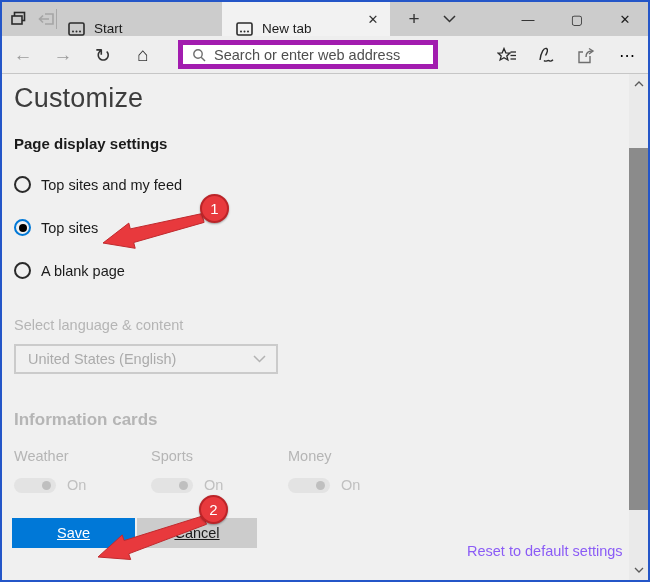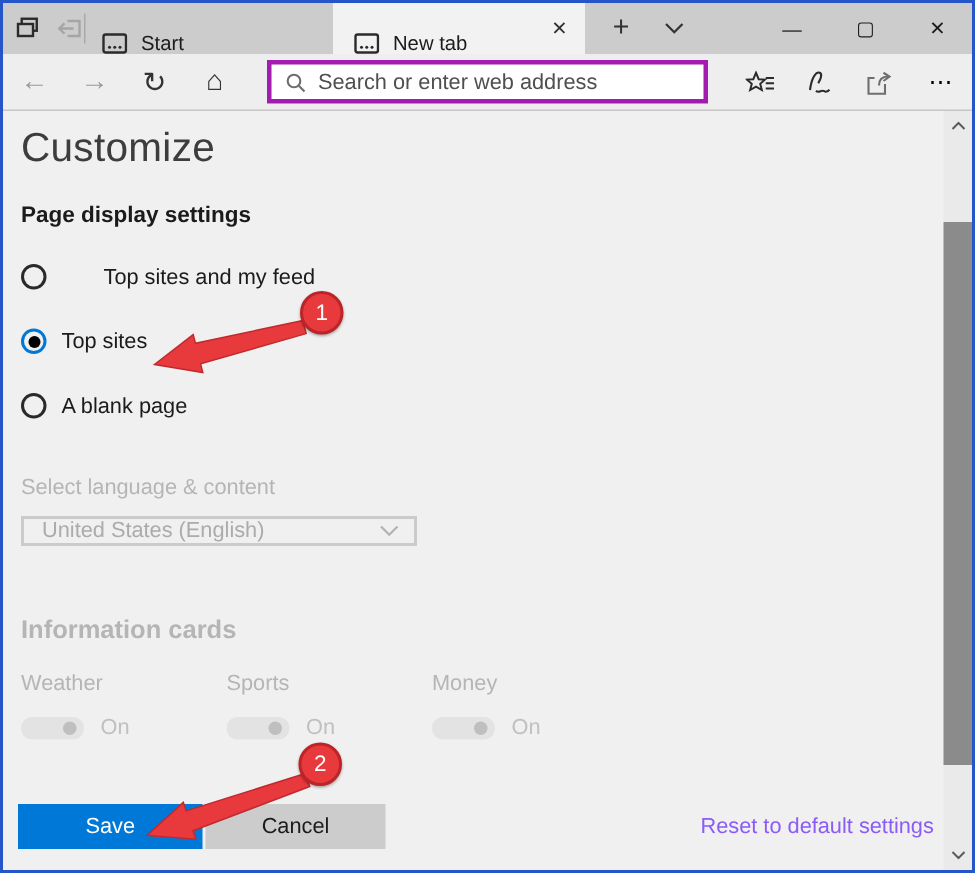--- a/index.html
+++ b/index.html
@@ -22,50 +22,50 @@
   .tab-close { position:absolute; right:8px; top:8px; width:18px; height:18px; display:flex; align-items:center; justify-content:center; font-size:13px; color:#333; }
   .newtab-btn { position:absolute; left:396px; top:0; width:32px; height:34px; font-size:19px; color:#333; display:flex; align-items:center; justify-content:center; font-weight:300;}
   .tabpreview-btn { position:absolute; left:431px; top:0; width:32px; height:34px; display:flex; align-items:center; justify-content:center; }
   .winctl { position:absolute; top:0; width:44px; height:34px; display:flex; align-items:center; justify-content:center; font-size:13px; color:#1b1b1b; }
   .winctl.min { left:504px; } .winctl.max { left:553px; } .winctl.close { left:601px; }
 
   
   .navbar { position:absolute; left:0; top:34px; width:646px; height:38px; background:#eeeeee; border-bottom:1px solid #c6c6c6; }
   .nav-btn { position:absolute; top:0; height:38px; width:38px; display:flex; align-items:center; justify-content:center; font-size:19px; }
   .nav-btn.dim { color:#9a9a9a; } .nav-btn.dark { color:#333; }
-  .addressbox { position:absolute; left:176px; top:4px; width:294px; height:29px; background:#ffffff; border:3px solid #a21caf; display:flex; align-items:center; padding-left:9px; }
+  .addressbox { position:absolute; left:176px; top:4px; width:260px; height:29px; background:#ffffff; border:5px solid #a21caf; display:flex; align-items:center; padding-left:9px; }
   .addressbox .ph { color:#4f4f4f; font-size:14.5px; margin-left:8px; white-space:nowrap; }
   .nav-icn { position:absolute; top:0; height:38px; width:36px; display:flex; align-items:center; justify-content:center; }
 
   
   .content { position:absolute; left:0; top:72px; width:646px; height:506px; background:#f0f0f0; overflow:hidden; }
 
   .h-customize { position:absolute; left:12px; top:9px; font-size:27px; font-weight:300; color:#3d3d3d; letter-spacing:0.2px; }
   .h-pds { position:absolute; left:12px; top:61px; font-size:15px; font-weight:700; color:#1b1b1b; }
 
   .radio-row { position:absolute; left:12px; display:flex; align-items:center; }
   .radio { width:17px; height:17px; border-radius:50%; border:2px solid #2a2a2a; background:#f0f0f0; position:relative; flex:none; }
   .radio.sel { border-color:#0078d7; }
   .radio.sel::after { content:""; position:absolute; left:2.5px; top:2.5px; width:8px; height:8px; border-radius:50%; background:#000; }
   .radio-row .rlabel { margin-left:10px; font-size:14.5px; color:#1b1b1b; }
 
   .lbl-dim { color:#b5b5b5; }
   .sel-lang { position:absolute; left:12px; top:243px; font-size:14.5px; }
-  .dropdown { position:absolute; left:12px; top:270px; width:264px; height:20px; border:2px solid #cbcbcb; display:flex; align-items:center; justify-content:space-between; padding:0 10px 0 12px; }
+  .dropdown { position:absolute; left:12px; top:270px; width:264px; height:30px; border:2px solid #cbcbcb; display:flex; align-items:center; justify-content:space-between; padding:0 10px 0 12px; }
   .dropdown .ddval { font-size:14.5px; color:#ababab; }
 
   .h-cards { position:absolute; left:12px; top:336px; font-size:17px; font-weight:700; }
   .card { position:absolute; top:373px; width:130px; }
   .card .clabel { font-size:14.5px; }
   .toggle-row { position:absolute; top:403px; display:flex; align-items:center; }
   .toggle { width:42px; height:15px; border-radius:8px; background:#e3e3e3; position:relative; flex:none; }
   .toggle .knob { position:absolute; right:5px; top:3px; width:9px; height:9px; border-radius:50%; background:#bfbfbf; }
   .toggle-row .tstate { margin-left:11px; font-size:14.5px; color:#c0c0c0; }
 
-  .btn { position:absolute; top:462px; height:30px; display:flex; align-items:center; justify-content:center; font-size:14.5px; }
+  .btn { position:absolute; top:444px; height:30px; display:flex; align-items:center; justify-content:center; font-size:14.5px;text-decoration:underline; }
   .btn-save { left:10px; width:123px; background:#0078d7; color:#ffffff; }
   .btn-cancel { left:135px; width:120px; background:#cccccc; color:#1b1b1b; }
   .reset-link { position:absolute; left:465px; top:469px; width:162px; overflow:hidden; white-space:nowrap; font-size:14.5px; color:#8b5cf6; }
 
   
   .scrollbar { position:absolute; right:0; top:0; width:19px; height:506px; background:#eaeaea; }
   .sb-thumb { position:absolute; left:0; top:74px; width:19px; height:362px; background:#8b8b8b; }
   .sb-arrow { position:absolute; left:0; width:19px; height:16px; display:flex; align-items:center; justify-content:center; }
   .sb-up { top:2px; } .sb-down { bottom:2px; }
 
@@ -164,21 +164,21 @@
         </svg>
     </div>
     <div class="nav-icn" style="left:607px;" style2="">⋯</div>
   </div>
 
   <div class="content">
 
     <div class="h-customize">Customize</div>
     <div class="h-pds">Page display settings</div>
 
-    <div class="radio-row" style="top:102px;gap:28px;">
+    <div class="radio-row" style="top:102px;">
       <span class="radio"></span>
       <span class="rlabel">Top sites and my feed</span>
     </div>
     <div class="radio-row" style="top:145px;">
       <span class="radio sel"></span>
       <span class="rlabel">Top sites</span>
     </div>
     <div class="radio-row" style="top:188px;">
       <span class="radio"></span>
       <span class="rlabel">A blank page</span>

